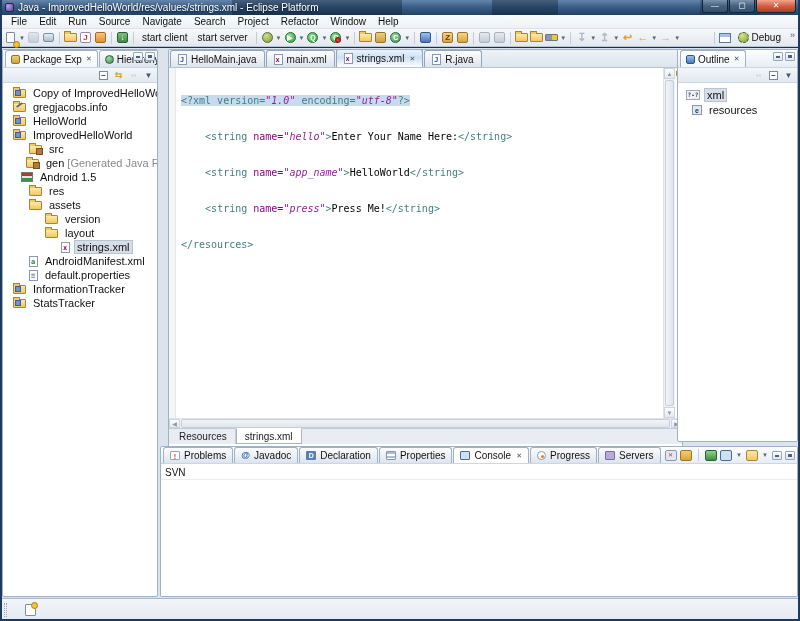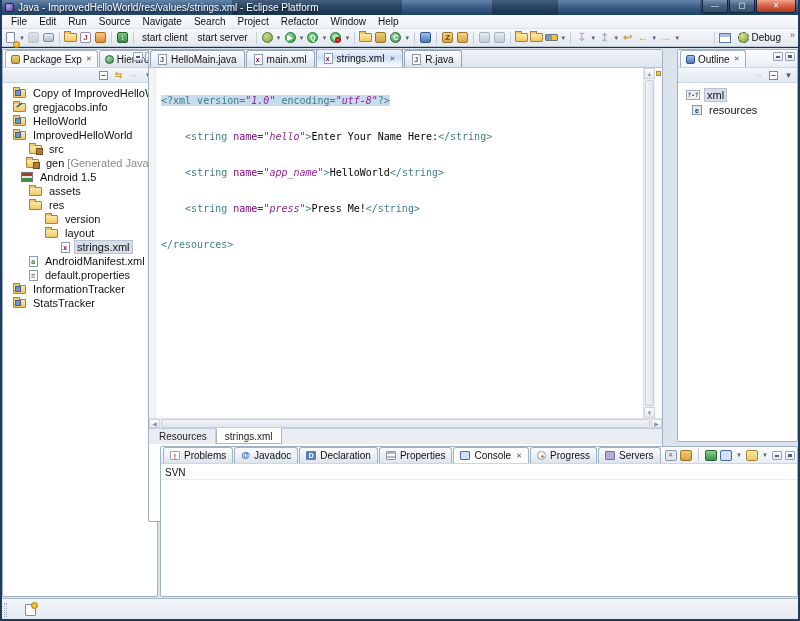--- a/index.html
+++ b/index.html
@@ -54,21 +54,21 @@
   .i-persp{width:12px;height:10px;background:#fff;border:1px solid #5a7aa5;position:relative}
   .i-persp:before{content:"";position:absolute;top:0;left:0;right:0;height:3px;background:#a8c4e4}
   .i-gear{width:11px;height:11px;border-radius:50%;background:radial-gradient(circle at 35% 30%,#d8e68f,#7a9a3f);border:1px dashed #4a6324}
   .pbtn{display:flex;align-items:center;gap:3px;padding:1px 4px;border:1px solid transparent;border-radius:2px;font-size:10px}
   .ovf{font-size:9px;color:#51central;color:#516175;margin:0 2px 6px 4px;align-self:flex-start}
 
   
   .main{position:absolute;top:48px;left:0;right:0;bottom:23px;background:#dce3ec}
   .panel{position:absolute;background:#fff;border:1px solid #9fb1c5;border-radius:2px;overflow:hidden}
   #pkg{left:2px;top:1px;width:156px;bottom:1px}
-  #editor{left:148px;top:1px;width:515px;height:473px}
+  #editor{left:168px;top:1px;width:515px;height:473px}
   #outline{left:677px;top:1px;width:121px;height:393px}
   #bottom{left:160px;top:398px;right:2px;bottom:1px}
 
   .phead{height:18px;background:linear-gradient(#fdfefe,#e7edf4);border-bottom:1px solid #cdd6e2;display:flex;align-items:flex-end;position:relative;padding-left:2px}
   .vtab{height:17px;display:flex;align-items:center;gap:3px;padding:0 5px;font-size:10px;border:1px solid #9fb1c5;border-bottom:none;border-radius:3px 3px 0 0;margin-right:1px;background:linear-gradient(#fbfcfd,#dde4ed);white-space:nowrap}
   .vtab.active{background:linear-gradient(#ffffff,#f2f7fc)}
   .xclose{font-size:7px;color:#44566c;padding-left:1px}
   .mm{position:absolute;right:2px;top:2px;display:flex;gap:2px}
   .mmb{width:10px;height:9px;border:1px solid #96a5b8;background:linear-gradient(#fff,#dfe6ee);position:relative;border-radius:1px}
   .mmb.mini:after{content:"";position:absolute;left:2px;right:2px;top:3px;height:2px;background:#51central;background:#516175}
@@ -355,25 +355,25 @@
           <span class="tico i-fold isrc"></span>
           <span class="lbl" style="padding-right:0">gen</span>
           <span class="suffix">[Generated Java Files]</span>
         </div>
       <div class="trow" style="padding-left:18px">
           <span class="tico ilib"></span>
           <span class="lbl">Android 1.5</span>
         </div>
       <div class="trow" style="padding-left:26px">
           <span class="tico i-fold"></span>
-          <span class="lbl">assets</span>
+          <span class="lbl">res</span>
         </div>
       <div class="trow" style="padding-left:26px">
           <span class="tico i-fold"></span>
-          <span class="lbl">res</span>
+          <span class="lbl">assets</span>
         </div>
       <div class="trow" style="padding-left:42px">
           <span class="tico i-fold"></span>
           <span class="lbl">version</span>
         </div>
       <div class="trow" style="padding-left:42px">
           <span class="tico i-fold"></span>
           <span class="lbl">layout</span>
         </div>
       <div class="trow sel" style="padding-left:58px">

